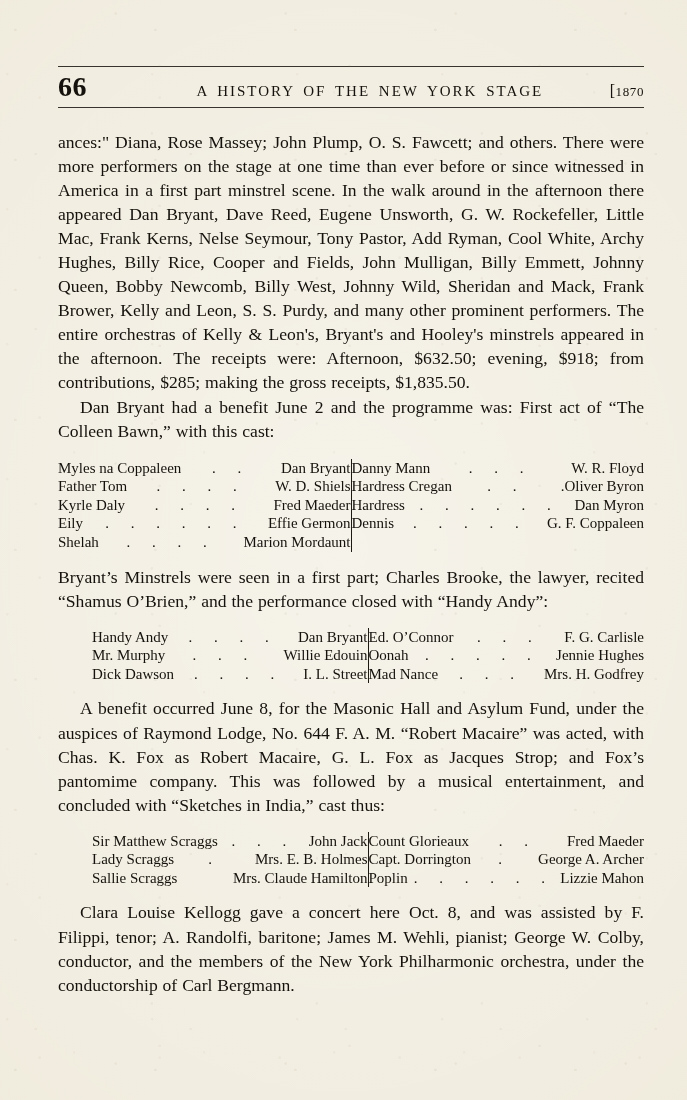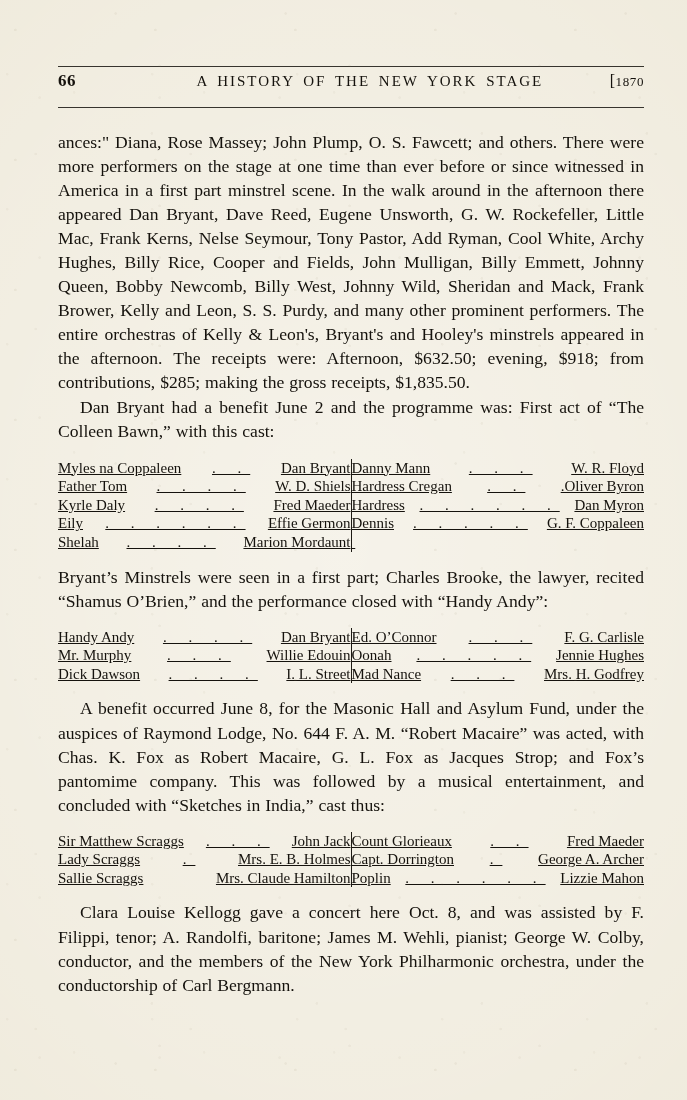--- a/index.html
+++ b/index.html
@@ -64,21 +64,21 @@
   .rule-bot { margin-top: 0px; }
 
   .runhead {
     display: flex;
     align-items: baseline;
     height: 40px;
     padding-top: 4px;
     box-sizing: border-box;
   }
   .folio {
-    font-size: 17px;
+    font-size: 28px;
     font-weight: 700;
     letter-spacing: .5px;
     width: 78px;
     flex: 0 0 78px;
   }
   .runhead-title {
     flex: 1 1 auto;
     text-align: center;
     font-size: 15px;
     letter-spacing: 2.0px;
@@ -119,21 +119,20 @@
   }
   table.cast td {
     padding: 0;
     vertical-align: baseline;
     white-space: nowrap;
     overflow: hidden;
   }
   td.role {
     width: 50%;
     padding-left: 2px;
-    text-decoration: underline;
   }
   td.col-l { border-right: 1.4px solid #1d1a14; padding-right: 5px; }
   td.col-r { padding-left: 7px; }
   .rowline {
     display: flex;
     align-items: baseline;
     width: 100%;
   }
   .rname { flex: 0 0 auto; }
   .dots {
@@ -142,21 +141,21 @@
     overflow: hidden;
     white-space: nowrap;
     letter-spacing: 9px;
     font-size: 15px;
     text-align: center;
     color: #15120d;
   }
   .ract { flex: 0 0 auto; text-align: center; }
 
   .cast-block { margin-top: 16px; margin-bottom: 4px; }
-  .cast-block.tight { margin-top: 15px; }
+  .cast-block.tight { margin-top: 15px; margin-left: 34px; }
 </style>
 </head>
 <body>
 
 <div class="page">
   <div class="content">
 
     <div class="rule rule-top"></div>
 
     <div class="runhead">

